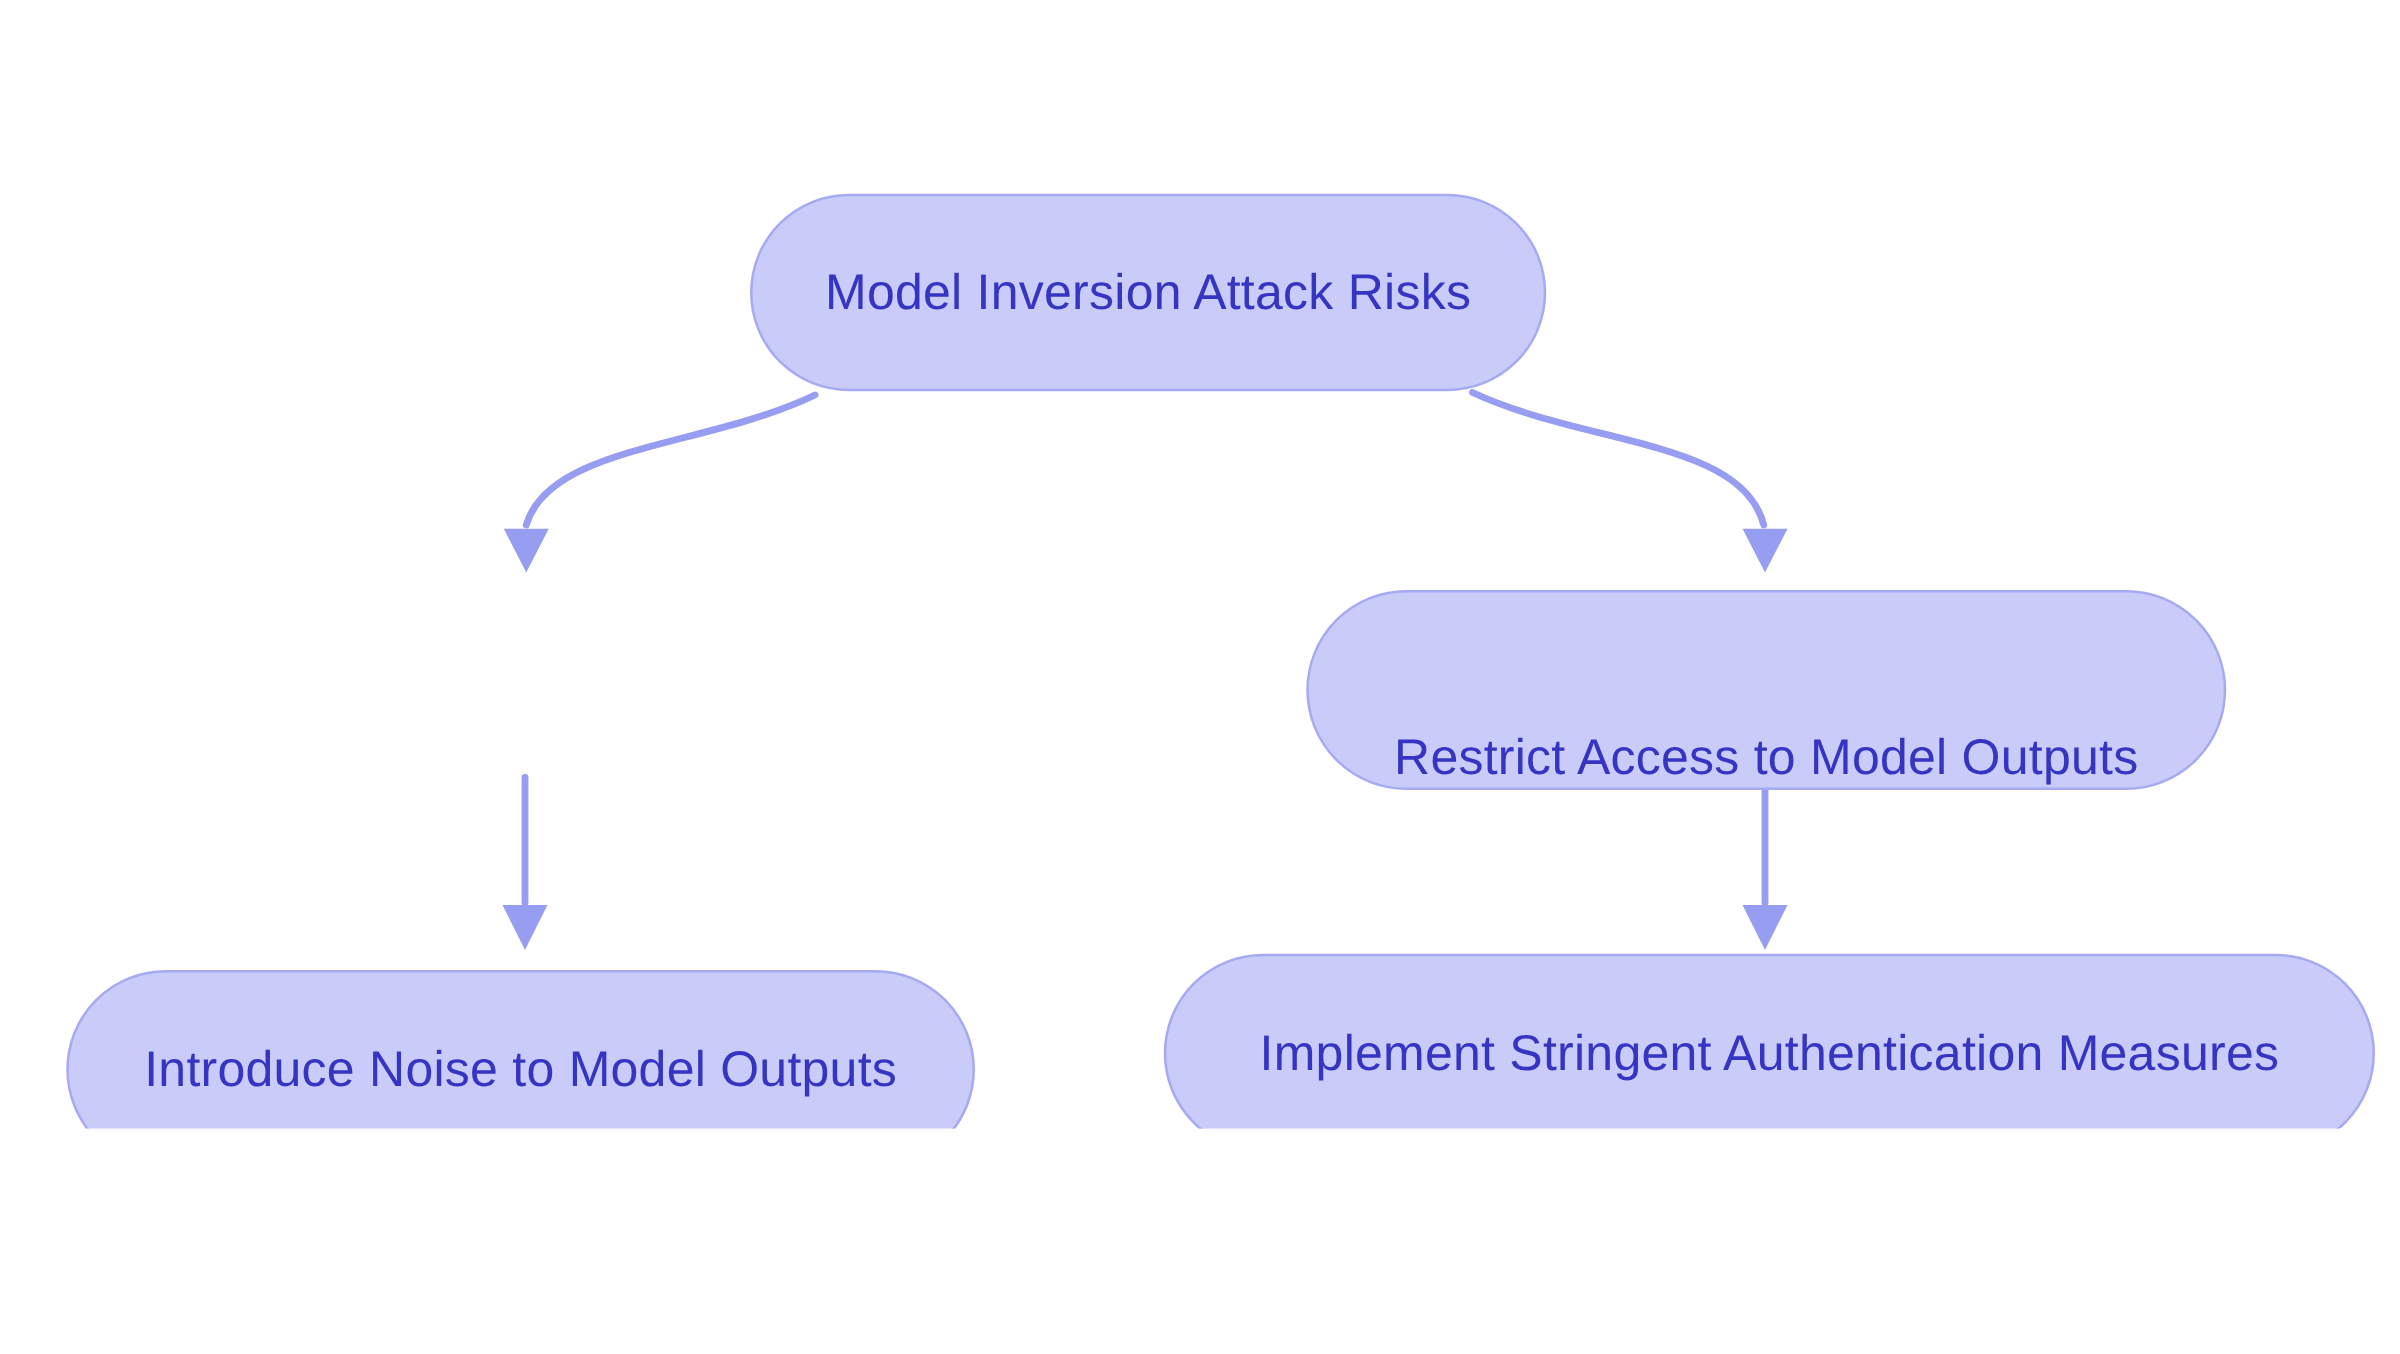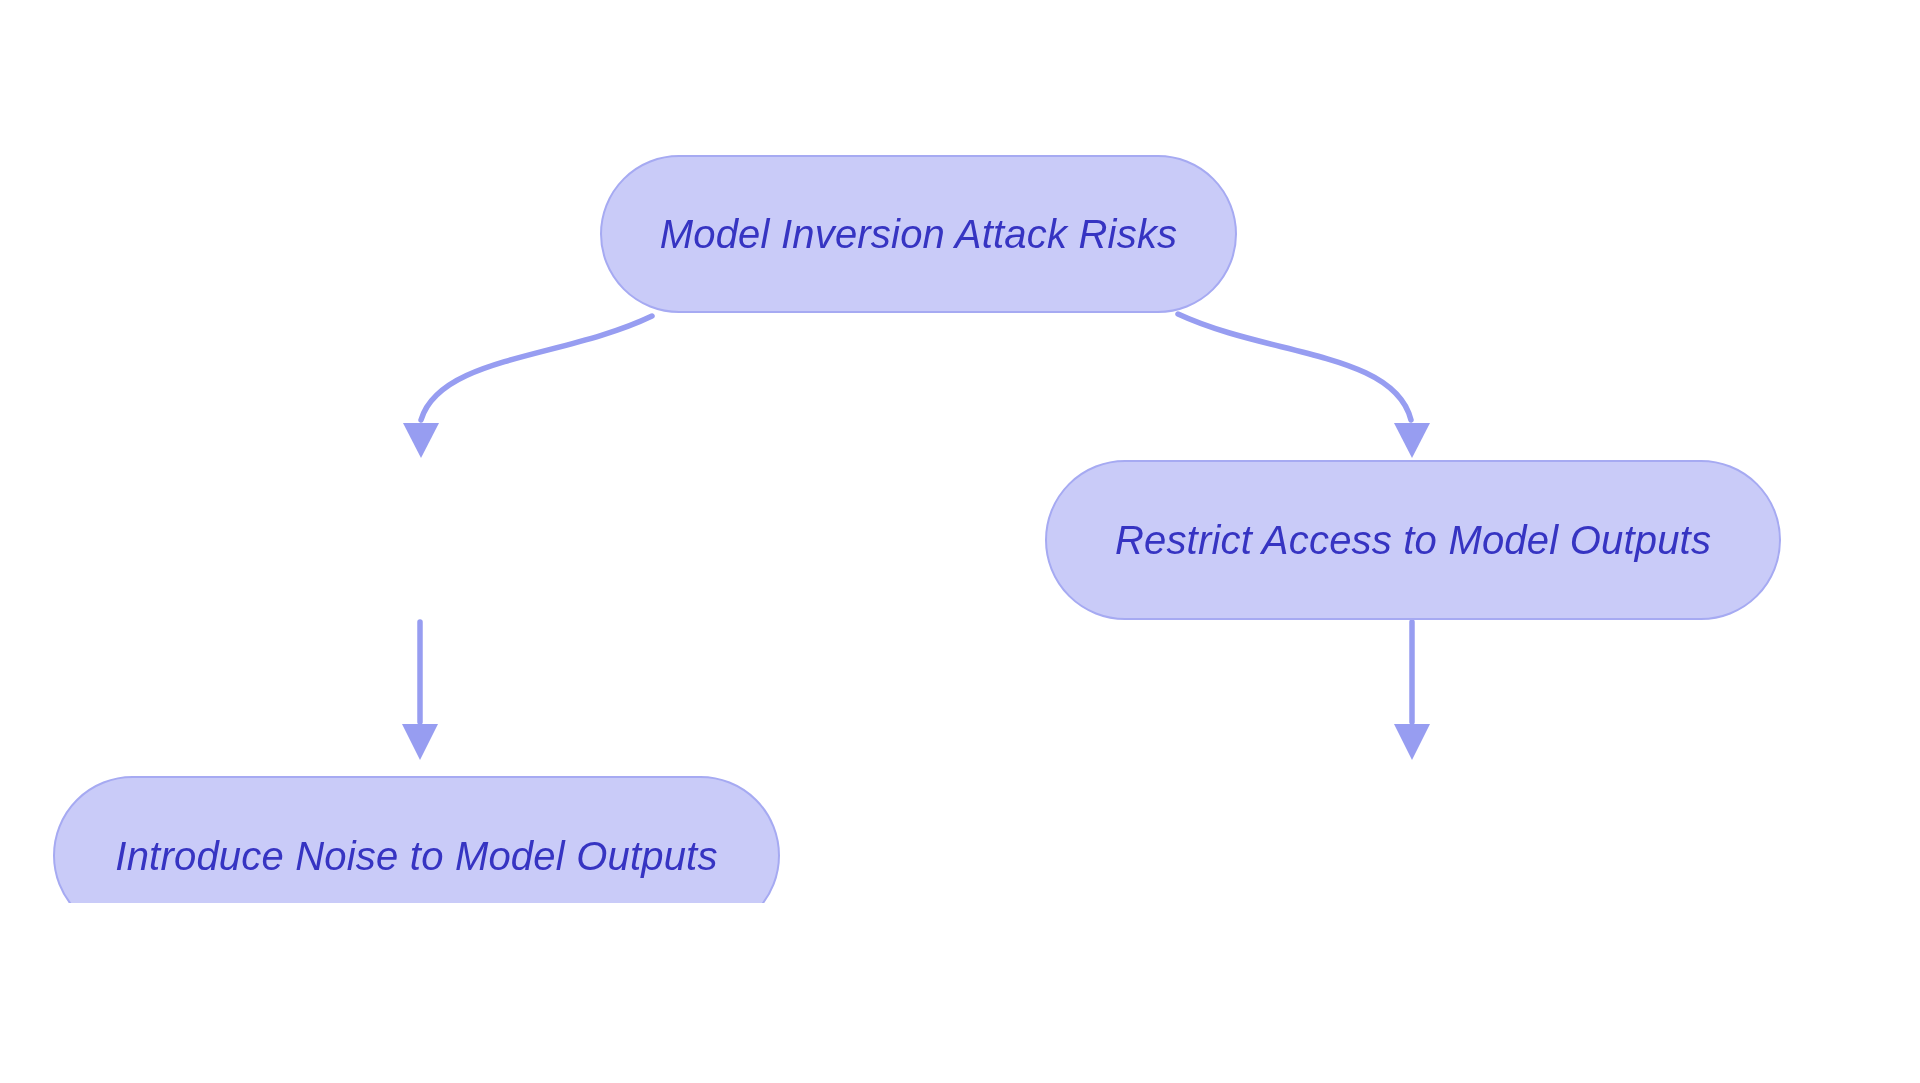--- a/index.html
+++ b/index.html
@@ -15,21 +15,20 @@
     padding: 0;
     background: var(--background);
     font-family: "Liberation Sans", "DejaVu Sans", sans-serif;
   }
   .canvas {
     position: relative;
     width: 1920px;
     height: 903px;
     background: var(--background);
     overflow: hidden;
-    font-style: italic;
   }
   .edges-layer {
     position: absolute;
     inset: 0;
     width: 1920px;
     height: 1083px;
   }
   .edge-path {
     fill: none;
     stroke: var(--edge);
@@ -50,21 +49,21 @@
     border-radius: 82px;
     color: var(--text);
     font-size: 40px;
     letter-spacing: 0.2px;
     text-align: center;
     line-height: 1.2;
     white-space: nowrap;
   }
   .node-root    { left: 600px;  top: 155px; width: 637px; height: 158px; }
   .node-left-1  { left: 23px;   top: 460px; width: 795px; height: 160px; }
-  .node-right-1 { left: 1045px; top: 460px; width: 736px; height: 160px; }
+  .node-right-1 { left: 1045px; top: 472px; width: 736px; height: 160px; align-items: flex-end; }
   .node-left-2  { left: 53px;   top: 763px; width: 727px; height: 159px; margin-top: 13px; }
   .node-right-2 { left: 931px;  top: 763px; width: 969px; height: 159px; }
 </style>
 </head>
 <body>
 
 <div class="canvas">
 
   <svg class="edges-layer" viewBox="0 0 1920 1083" xmlns="http://www.w3.org/2000/svg" aria-hidden="true">
 
@@ -95,14 +94,17 @@
 
 
   <div class="node node-right-1">
     <span>Restrict Access to Model Outputs</span>
   </div>
 
   <div class="node node-left-2">
     <span>Introduce Noise to Model Outputs</span>
   </div>
 
+  <div class="node node-right-2">
+    <span>Implement Stringent Authentication Measures</span>
+  </div>
 
 </div>
 
 </body></html>

